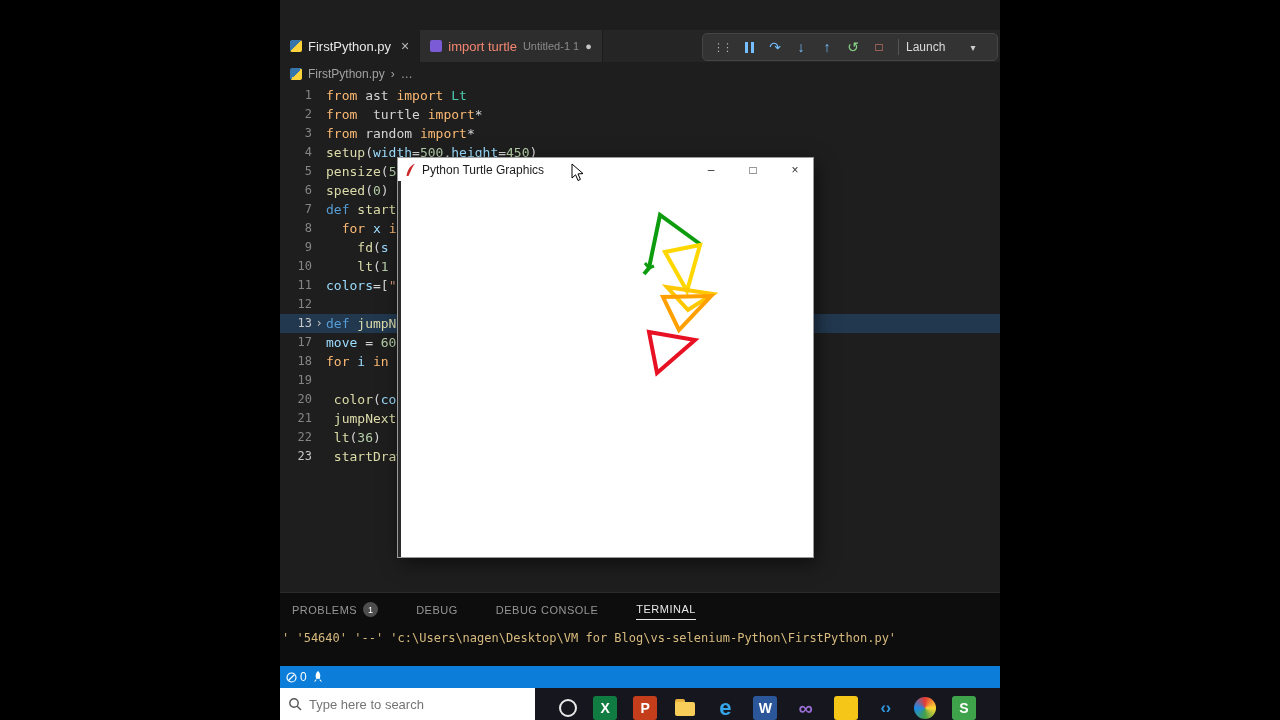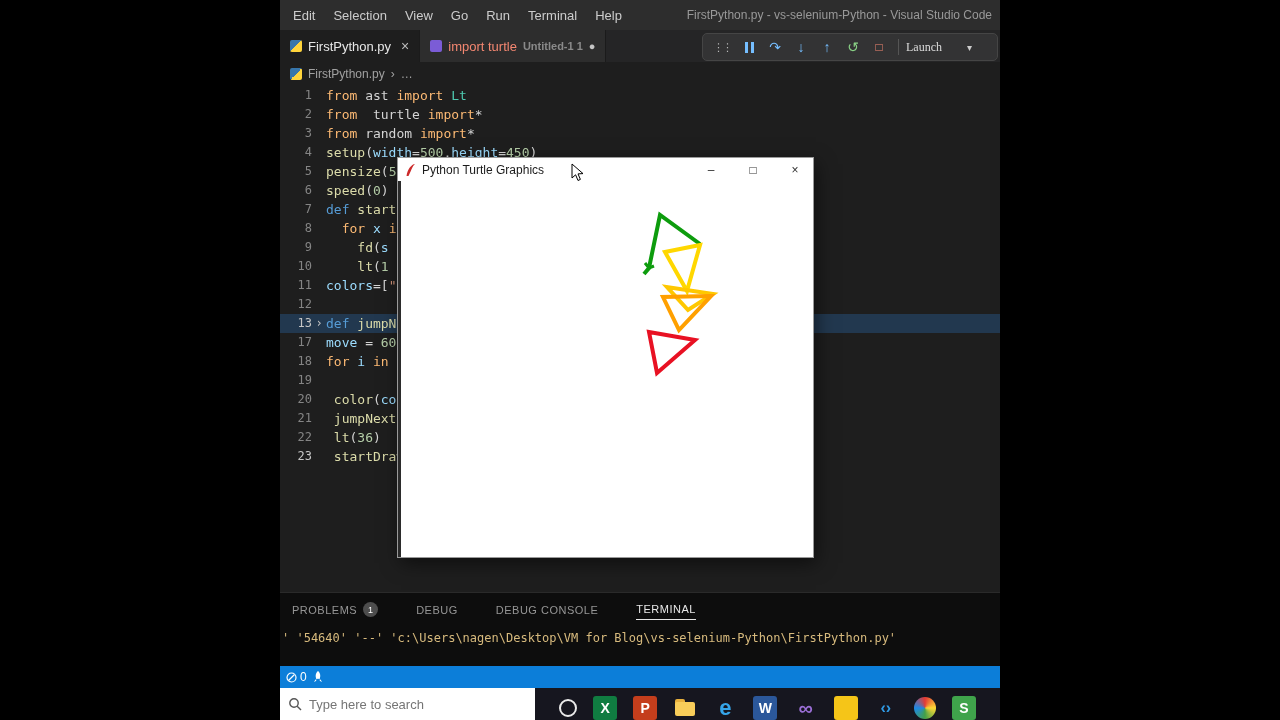--- a/index.html
+++ b/index.html
@@ -18,37 +18,37 @@
 
   .tabbar { position:absolute; top:30px; left:0; right:0; height:32px;
             background:#252526; display:flex; }
   .tab { height:32px; display:flex; align-items:center; padding:0 10px;
          font-size:13px; gap:6px; border-right:1px solid #1b1b1b; }
   .tab.active { background:#1e1e1e; color:#e7e7e7; }
   .tab.inactive { background:#2d2d2d; }
   .tab .close { color:#bdbdbd; font-size:14px; margin-left:4px; }
   .tab2-icon { width:12px; height:12px; border-radius:2px; background:#7b5cd6; }
   .tab2-label { color:#f48771; }
-  .tab2-desc { color:#8a8a8a; font-size:11px;font-weight:bold; }
+  .tab2-desc { color:#8a8a8a; font-size:11px; }
   .tab2-dot { color:#c5c5c5; font-size:11px; }
   .file-icon { width:12px; height:12px; border-radius:2px;
                background:linear-gradient(135deg,#3776ab 50%,#ffd43b 50%); }
 
   .debug-toolbar { position:absolute; left:422px; top:33px; width:296px; height:28px;
                    background:#333334; border:1px solid #454545; border-radius:5px;
                    display:flex; align-items:center; padding:0 6px; gap:2px; z-index:4; }
   .dt-grip { color:#b9b9b9; font-size:11px; letter-spacing:-2px; padding:0 4px; }
   .dt-btn { width:24px; text-align:center; color:#75beff; font-size:14px; }
   .dt-btn.pause { display:flex; justify-content:center; gap:3px; align-items:center; }
   .dt-btn.pause i { display:block; width:3px; height:11px; background:#75beff; }
   .dt-btn.restart { color:#89d185; }
   .dt-btn.stop { color:#f48771; font-size:12px; font-weight:bold; }
   .dt-sep { width:1px; height:16px; background:#555; margin:0 5px; }
   .dt-launch { background:none; border:none; color:#dcdcdc; font-size:12px;
-               display:flex; align-items:center; gap:25px; font-family:Liberation Serif, serif; }
+               display:flex; align-items:center; gap:25px; font-family:Liberation Sans, sans-serif; }
   .dt-launch .chev { color:#cccccc; font-size:10px; }
 
   .breadcrumb { position:absolute; top:62px; left:0; right:0; height:24px;
                 display:flex; align-items:center; gap:6px; padding-left:10px;
                 color:#a0a0a0; font-size:12px; }
 
   .editor { position:absolute; top:86px; left:0; right:0; height:506px; }
   .line { display:flex; height:19px; line-height:19px;
           font-family:"DejaVu Sans Mono", monospace; }
   .line.hl { background:rgba(38,79,120,0.55); }
@@ -113,30 +113,20 @@
   
   .cursor { position:absolute; left:571px; top:163px; z-index:10; }
 </style>
 </head>
 <body>
 
 <div class="stage">
 
   <div class="vscode">
 
-    <div class="menubar">
-      <span class="menu-item">Edit</span>
-      <span class="menu-item">Selection</span>
-      <span class="menu-item">View</span>
-      <span class="menu-item">Go</span>
-      <span class="menu-item">Run</span>
-      <span class="menu-item">Terminal</span>
-      <span class="menu-item">Help</span>
-      <span class="win-title">FirstPython.py - vs-selenium-Python - Visual Studio Code</span>
-    </div>
 
     <div class="tabbar">
       <div class="tab active">
         <span class="file-icon"></span>
         <span>FirstPython.py</span>
         <span class="close">×</span>
       </div>
       <div class="tab inactive">
         <span class="tab2-icon"></span>
         <span class="tab2-label">import turtle</span>

